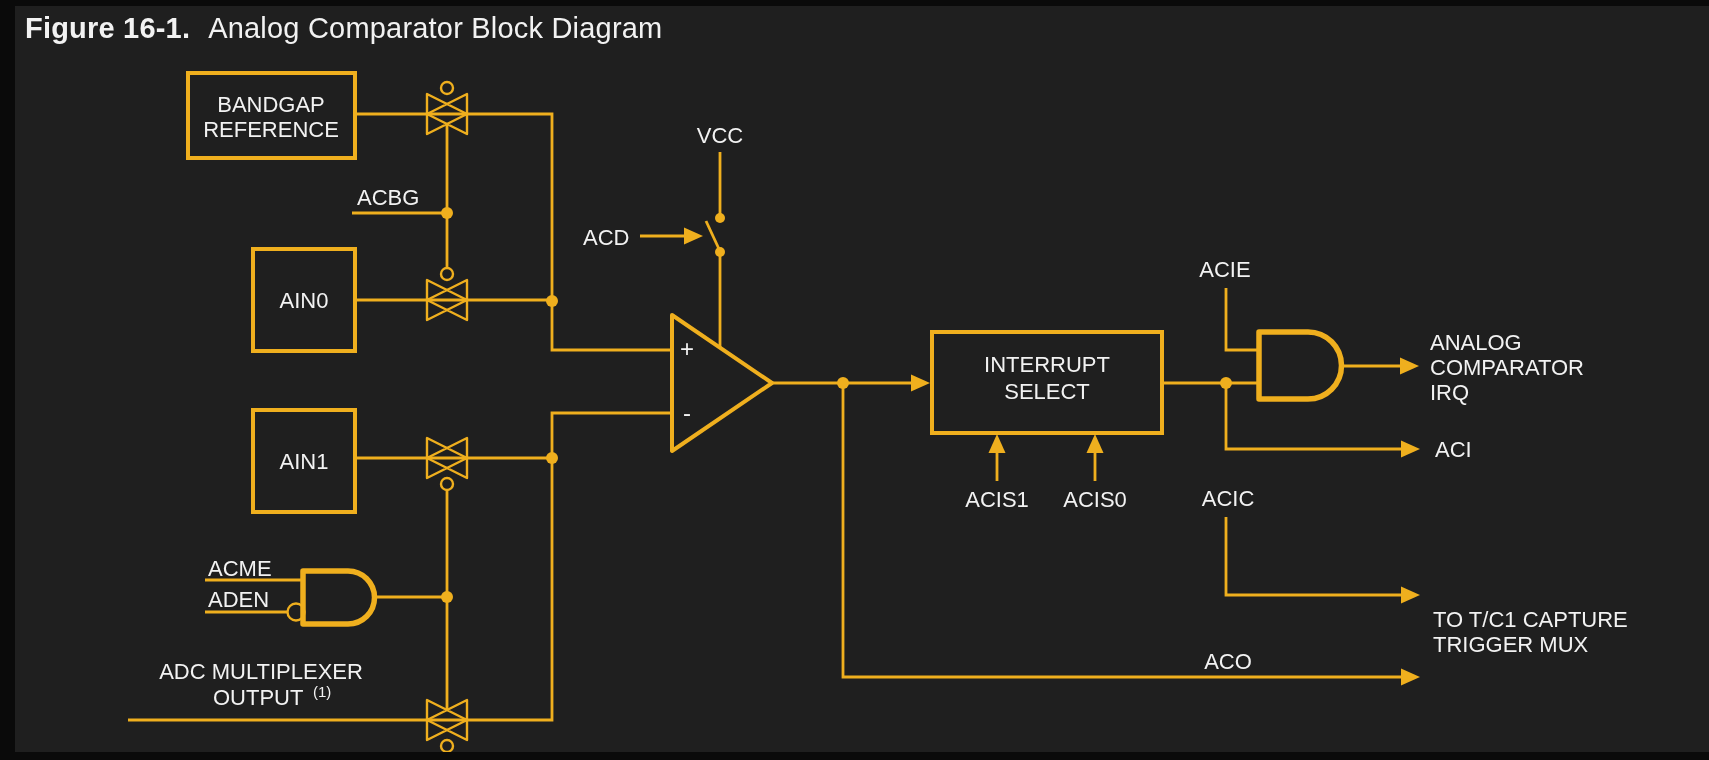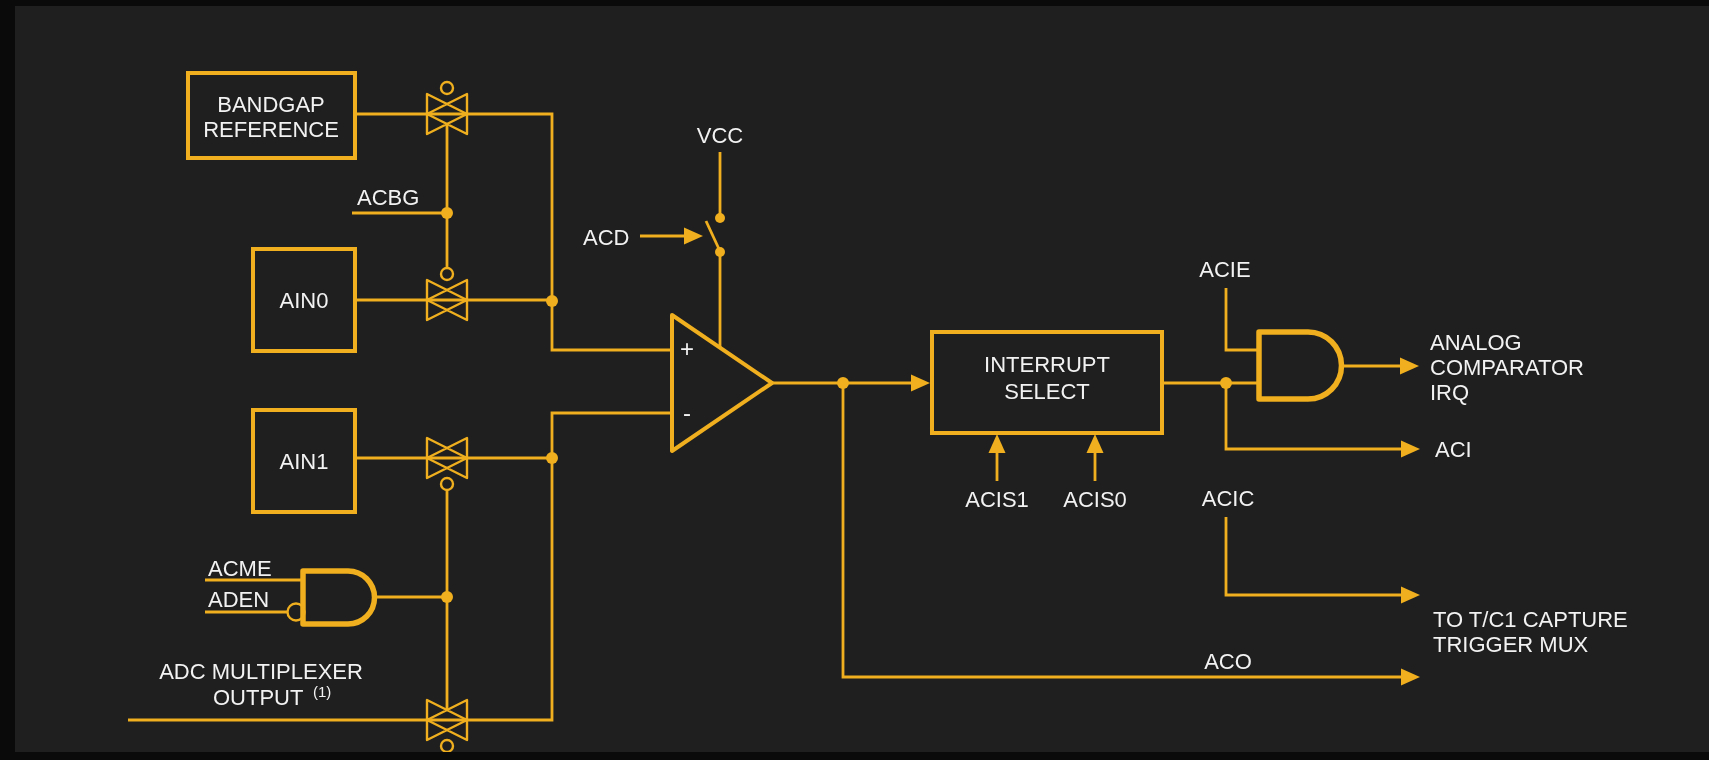--- a/index.html
+++ b/index.html
@@ -26,20 +26,23 @@
   .dot{fill:var(--yl,#EFAF1E);stroke:none;}
   .arr{fill:var(--yl,#EFAF1E);stroke:none;}
   .tx{fill:var(--tx,#F2F2F2);font-size:22px;font-family:"Liberation Sans",sans-serif;}
   .txs{fill:var(--tx,#F2F2F2);font-size:15px;font-family:"Liberation Sans",sans-serif;}
   .sign{fill:var(--tx,#F2F2F2);font-size:24px;font-family:"Liberation Sans",sans-serif;}
 </style>
 </head>
 <body>
 
 <div class="stage">
+  <div class="title">
+    <span class="fig">Figure 16-1.</span><span>Analog Comparator Block Diagram</span>
+  </div>
 
   <svg width="1709" height="760" viewBox="0 0 1709 760">
     <defs>
       <path id="bowtie" d="M-20,-20 L-20,0 L0,-10 Z M20,-20 L20,0 L0,-10 Z M-20,0 L-20,20 L0,10 Z M20,0 L20,20 L0,10 Z"></path>
       <path id="arrow" d="M0,0 L-19,-8.5 L-19,8.5 Z"></path>
     </defs>
 
     <g>
       <polyline class="ln" points="355,114 552,114 552,350 672,350"></polyline>
       <line class="ln" x1="355" y1="300" x2="552" y2="300"></line>

